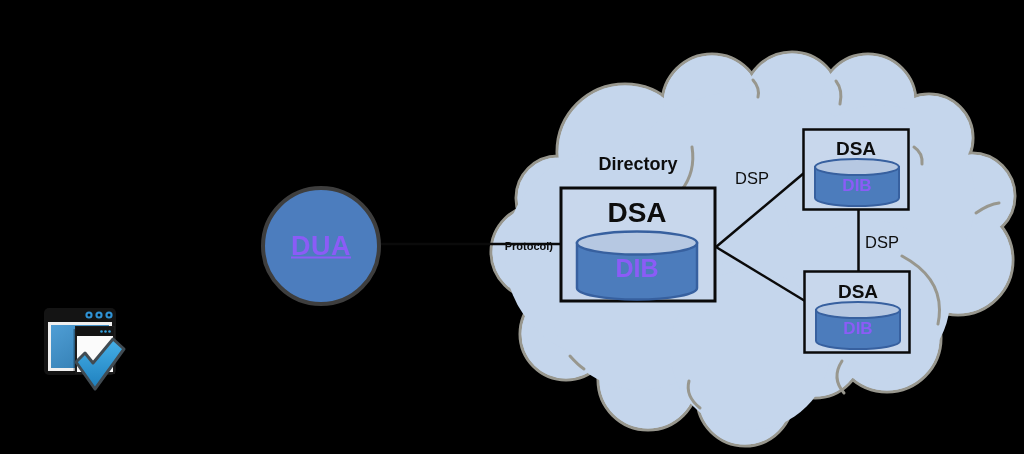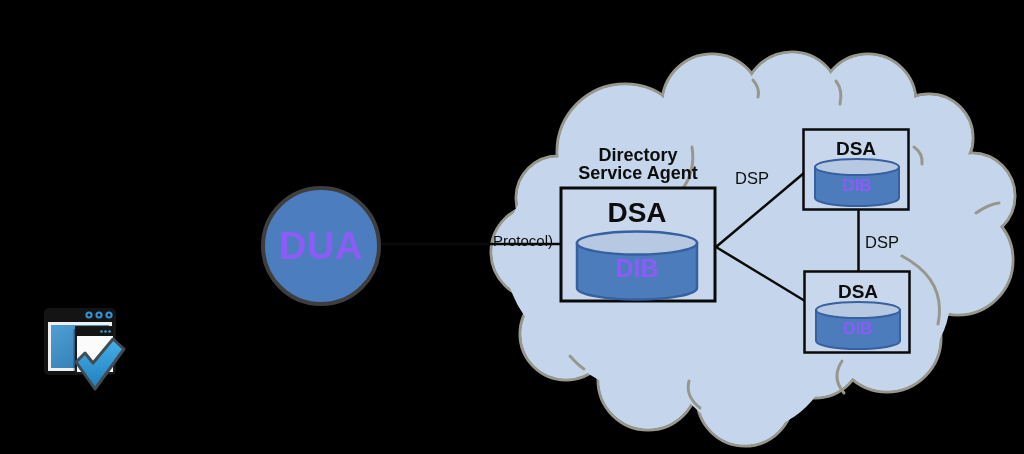--- a/index.html
+++ b/index.html
@@ -6,22 +6,22 @@
   #canvas{
     position:relative;width:1024px;height:454px;background:#000;overflow:hidden;
     font-family:"Liberation Sans", sans-serif;
   }
   #canvas svg{position:absolute;left:0;top:0;}
   .lbl{
     position:absolute;transform:translate(-50%,-50%);
     color:#0d0d0d;white-space:nowrap;line-height:1;
   }
   .lbl.white{color:#8b5cf6;}
-  #dua-label{left:321px;top:246px;font-size:38px;font-weight:700;letter-spacing:.5px;}
-  #protocol-frag{left:553px;top:240px;transform:translate(-100%,-50%);font-size:15px;font-weight:400;}
+  #dua-label{left:321px;top:246px;font-size:27px;font-weight:700;letter-spacing:.5px;text-decoration:underline;}
+  #protocol-frag{left:553px;top:246px;transform:translate(-100%,-50%);font-size:11px;font-weight:700;}
   #cloud-title{left:638px;top:164px;font-size:18px;font-weight:700;text-align:center;line-height:18px;}
   #cloud-title span{display:block;}
   #main-dsa-label{left:637px;top:213px;font-size:28px;font-weight:700;}
   #main-dib-label{left:637px;top:268px;font-size:25px;font-weight:700;}
   #top-dsa-label{left:856px;top:148px;font-size:19px;font-weight:700;}
   #top-dib-label{left:857px;top:185px;font-size:17px;font-weight:700;}
   #bottom-dsa-label{left:858px;top:291px;font-size:19px;font-weight:700;}
   #bottom-dib-label{left:858px;top:328px;font-size:17px;font-weight:700;}
   #dsp-label-top{left:752px;top:178px;font-size:16.5px;font-weight:400;}
   #dsp-label-right{left:882px;top:242px;font-size:16.5px;font-weight:400;}
@@ -158,21 +158,20 @@
       <polygon points="76,362 85,353 93,363 113,339 124,349 95,389" fill="url(#gradCheck)" stroke="#414b52" stroke-width="3" stroke-linejoin="round"></polygon>
     </g>
   </svg>
 
   <div class="lbl white" id="dua-label">DUA</div>
 
   <div class="lbl" id="protocol-frag">Protocol)</div>
 
   <div class="lbl" id="cloud-title">
     <span>Directory</span>
-    <span>Service Agent</span>
   </div>
 
   <div class="lbl" id="main-dsa-label">DSA</div>
   <div class="lbl white" id="main-dib-label">DIB</div>
 
   <div class="lbl" id="top-dsa-label">DSA</div>
   <div class="lbl white" id="top-dib-label">DIB</div>
 
   <div class="lbl" id="bottom-dsa-label">DSA</div>
   <div class="lbl white" id="bottom-dib-label">DIB</div>

